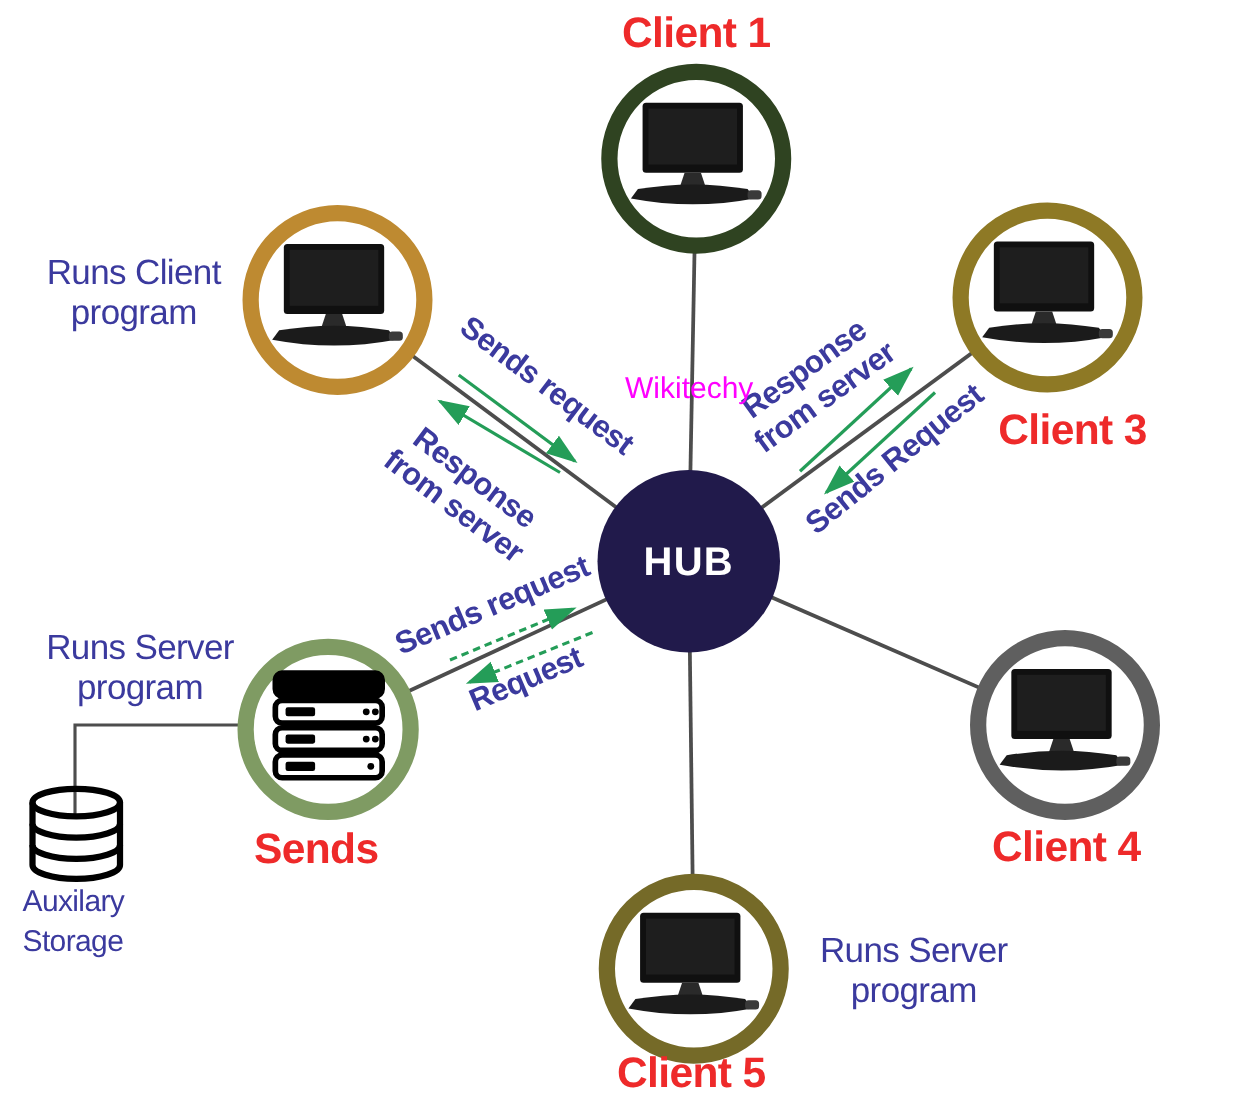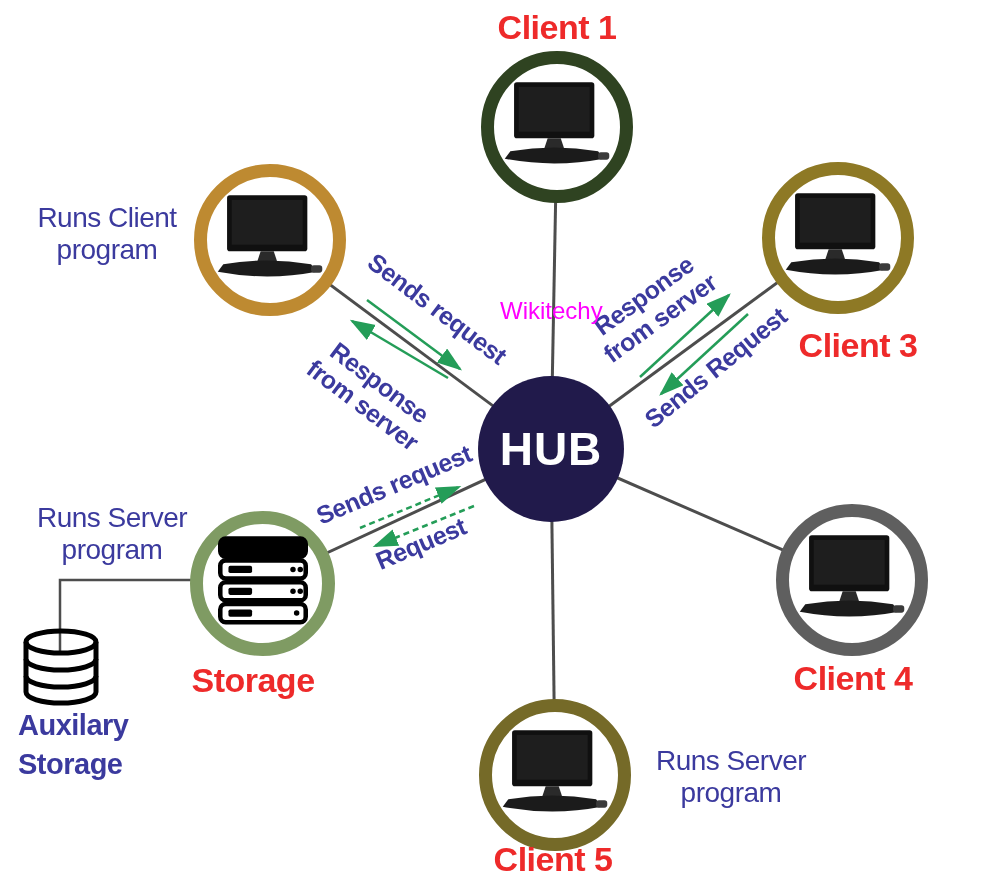--- a/index.html
+++ b/index.html
@@ -9,37 +9,37 @@
   }
   .wires{position:absolute;left:0;top:0;}
   .node{position:absolute;}
   .ring{
     width:152px;height:152px;border-radius:50%;border:13px solid #888;
     background:#ffffff;box-sizing:border-box;display:flex;align-items:center;justify-content:center;
   }
   .ring svg{display:block;}
   .hub{
     position:absolute;border-radius:50%;display:flex;align-items:center;justify-content:center;
-    color:#fff;font-weight:bold;font-size:46px;letter-spacing:1px;
+    color:#fff;font-weight:bold;font-size:32px;letter-spacing:1px;
   }
   .red-label{
     position:absolute;transform:translate(-50%,-50%);width:220px;text-align:center;
     font-weight:bold;font-size:34px;letter-spacing:-0.5px;
   }
   .blue-note{
     position:absolute;transform:translate(-50%,-50%);width:190px;text-align:center;
     font-weight:normal;font-size:28px;line-height:1.15;letter-spacing:-0.5px;
   }
   .edge-label{
     position:absolute;transform-origin:center;font-weight:bold;font-size:25px;
     line-height:1.1;letter-spacing:-0.5px;white-space:nowrap;text-align:center;
   }
   .edge-label.wrap{white-space:normal;width:150px;}
   .storage-label{
-    position:absolute;font-weight:bold;font-size:29px;line-height:1.35;width:132px;
+    position:absolute;font-weight:normal;font-size:24px;line-height:1.35;width:132px;
     letter-spacing:-0.5px;
   }
   .watermark{position:absolute;font-size:24px;margin-left:16px;}
 </style>
 </head>
 <body>
 
 <div class="canvas">
 
   <svg class="wires" width="989" height="889">
@@ -160,21 +160,21 @@
         <path d="M10,31 A35 11 0 0 0 80,31"></path>
         <path d="M10,48 A35 11 0 0 0 80,48"></path>
       </g>
     </svg>
   </div>
 
   <div class="red-label" style="left: 557px; top: 27px; color: rgb(238, 42, 42);">Client 1</div>
   <div class="red-label" style="left: 858px; top: 345px; color: rgb(238, 42, 42);">Client 3</div>
   <div class="red-label" style="left: 853px; top: 678px; color: rgb(238, 42, 42);">Client 4</div>
   <div class="red-label" style="left: 553px; top: 859px; color: rgb(238, 42, 42);">Client 5</div>
-  <div class="red-label" style="left: 253px; top: 680px; color: rgb(238, 42, 42);">Storage</div>
+  <div class="red-label" style="left: 253px; top: 680px; color: rgb(238, 42, 42);">Sends</div>
 
   <div class="blue-note" style="left: 107px; top: 234px; width: 180px; color: rgb(59, 58, 158);">Runs Client program</div>
   <div class="blue-note" style="left: 112px; top: 534px; color: rgb(59, 58, 158);">Runs Server program</div>
   <div class="blue-note" style="left: 731px; top: 777px; color: rgb(59, 58, 158);">Runs Server program</div>
   <div class="storage-label" style="left: 18px; top: 706px; color: rgb(59, 58, 158);">Auxilary Storage</div>
 
   <div class="edge-label" style="left: 437px; top: 309px; transform: translate(-50%, -50%) rotate(37deg); color: rgb(59, 58, 158);">Sends request</div>
   <div class="edge-label wrap" style="left: 371px; top: 394px; transform: translate(-50%, -50%) rotate(37deg); color: rgb(59, 58, 158);">Response from server</div>
   <div class="edge-label wrap" style="left: 652px; top: 307px; transform: translate(-50%, -50%) rotate(-36deg); color: rgb(59, 58, 158);">Response from server</div>
   <div class="edge-label" style="left: 716px; top: 368px; transform: translate(-50%, -50%) rotate(-39deg); color: rgb(59, 58, 158);">Sends Request</div>

